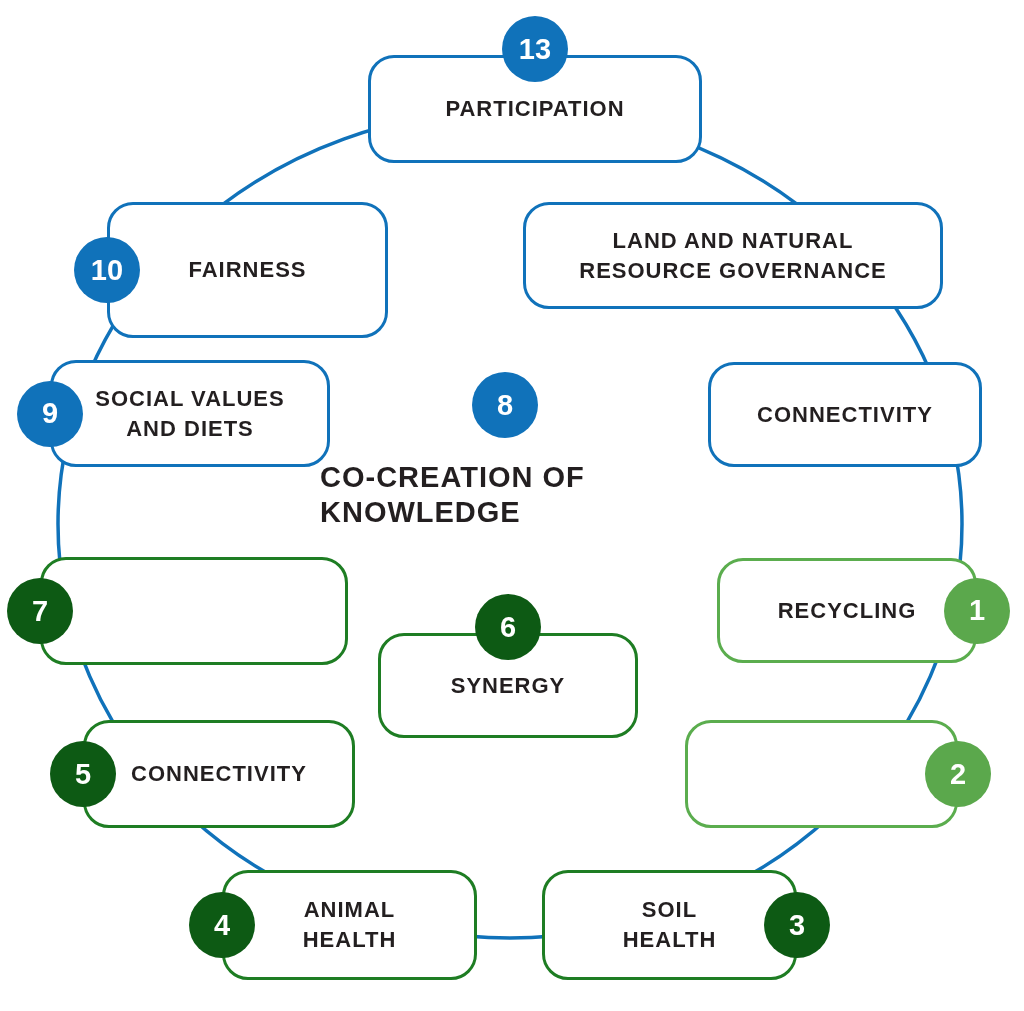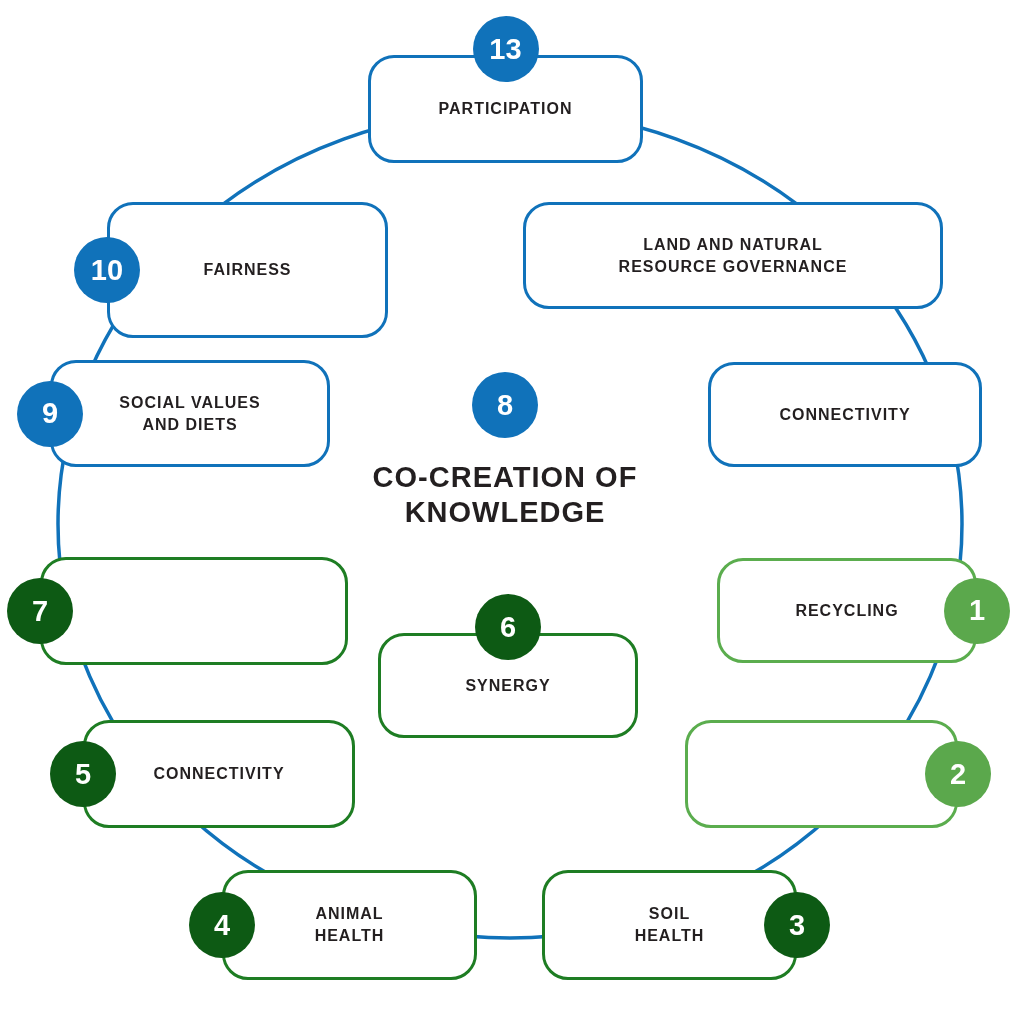--- a/index.html
+++ b/index.html
@@ -7,21 +7,21 @@
     width:1024px;height:1011px;position:relative;background:#ffffff;
     font-family:"Liberation Sans",sans-serif;color:#231F20;overflow:hidden;
   }
   .ring-svg{position:absolute;left:0;top:0;z-index:0;}
   .pbox{
     position:absolute;z-index:2;background:#ffffff;border-radius:26px;
     display:flex;align-items:center;justify-content:center;text-align:center;
     box-sizing:border-box;
   }
   .pbox .label{
-    font-weight:bold;font-size:16px;letter-spacing:1px;line-height:1.35;
+    font-weight:bold;font-size:22px;letter-spacing:1px;line-height:1.35;
     white-space:pre-line;color:#231F20;
   }
   .badge{
     position:absolute;width:66px;height:66px;border-radius:50%;
     display:flex;align-items:center;justify-content:center;
     color:#ffffff;font-weight:bold;font-size:29px;z-index:3;
   }
   .badge-left{left:-36px;top:50%;transform:translateY(-50%);}
   .badge-right{right:-36px;top:50%;transform:translateY(-50%);}
   .badge-top{top:-42px;left:50%;transform:translateX(-50%);}
@@ -33,32 +33,32 @@
   .theme-lgreen{border:3px solid #5BAD4E;}
   .theme-lgreen .badge{background:#5BA84C;}
   
   .center-badge{
     position:absolute;left:472px;top:372px;width:66px;height:66px;border-radius:50%;
     background:#1072BA;color:#fff;font-weight:bold;font-size:29px;
     display:flex;align-items:center;justify-content:center;z-index:2;
   }
   .center-title{
     position:absolute;left:320px;top:460px;width:370px;z-index:2;
-    text-align:center;font-weight:bold;font-size:29px;letter-spacing:1px;
+    font-weight:bold;font-size:29px;letter-spacing:1px;
     line-height:1.2;white-space:pre-line;color:#231F20;
   }
 </style>
 </head>
 <body>
 
 <svg class="ring-svg" width="1024" height="1011" viewBox="0 0 1024 1011">
   <ellipse cx="510" cy="524" rx="452" ry="414" fill="none" stroke="#1072BA" stroke-width="3.5"></ellipse>
 </svg>
 
-<div class="pbox theme-blue" style="left:368px;top:55px;width:275px;height:108px;">
+<div class="pbox theme-blue" style="left:368px;top:55px;width:334px;height:108px;">
   <span class="badge badge-top">13</span>
   <span class="label">PARTICIPATION</span>
 </div>
 
 <div class="pbox theme-blue" style="left:107px;top:202px;width:281px;height:136px;">
   <span class="badge badge-left">10</span>
   <span class="label">FAIRNESS</span>
 </div>
 
 <div class="pbox theme-blue" style="left:523px;top:202px;width:420px;height:107px;">

